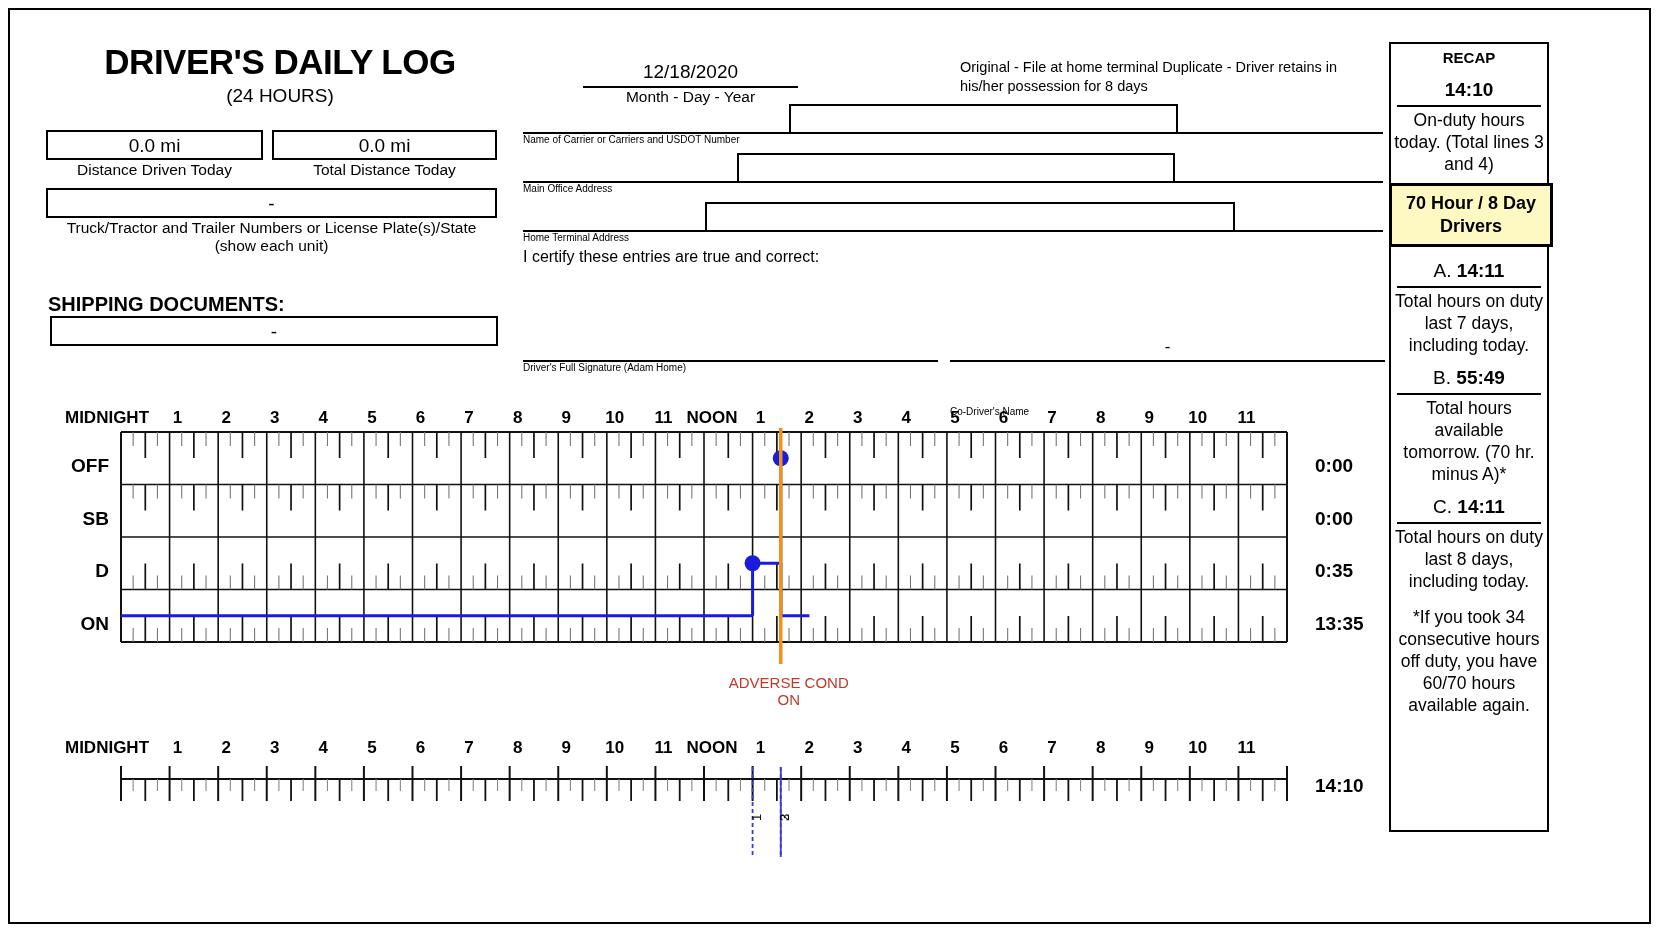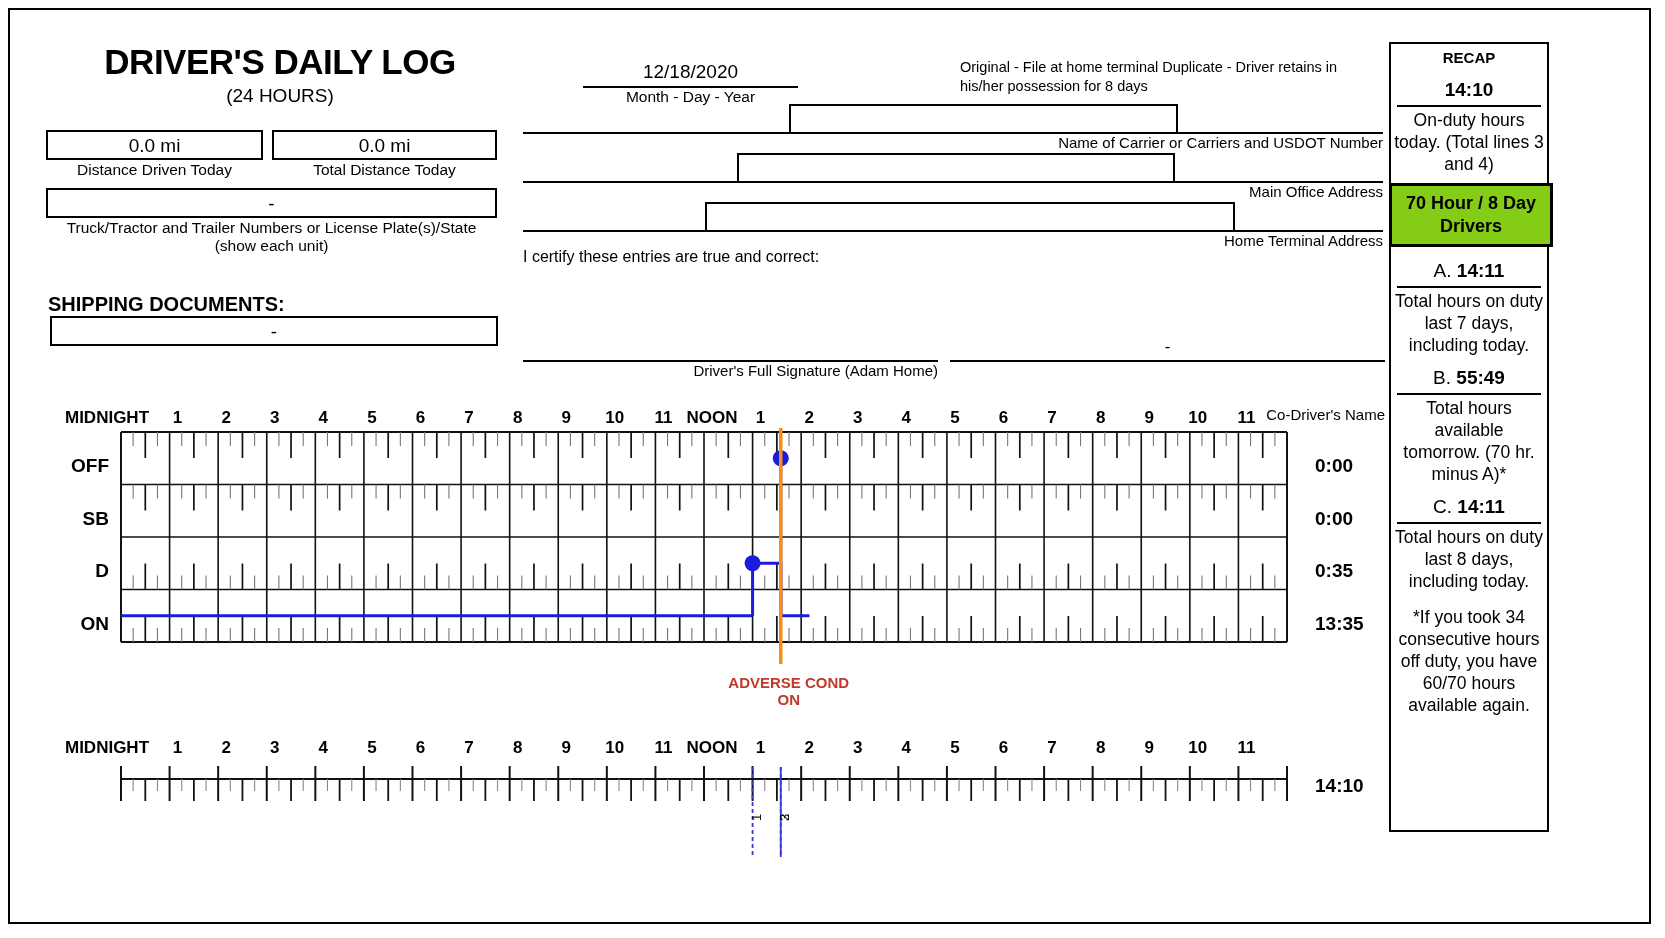--- a/index.html
+++ b/index.html
@@ -59,21 +59,21 @@
     left:573px;top:78px;width:215px;text-align:center;font-size:15.5px;
   }
   #legal-note{
     left:950px;top:48px;width:420px;font-size:14.5px;line-height:19px;
   }
 
   .in-box{
     border:2px solid #000;box-sizing:border-box;height:30px;background:#fff;
   }
   .sig-rule{height:0;border-top:2px solid #000;}
-  .sig-cap{text-align:right;font-size:15px;}
+  .sig-cap{text-align:left;font-size:10px;}
 
   #carrier-box{left:779px;top:94px;width:389px;}
   #carrier-rule{left:513px;top:122px;width:860px;}
   #carrier-cap{left:513px;top:124px;width:860px;}
 
   #office-box{left:727px;top:143px;width:438px;}
   #office-rule{left:513px;top:171px;width:860px;}
   #office-cap{left:513px;top:173px;width:860px;}
 
   #terminal-box{left:695px;top:192px;width:530px;}
@@ -96,41 +96,41 @@
   .recap-cell{
     text-align:center;padding:2px 3px;box-sizing:border-box;
   }
   .recap-title{font-size:15px;font-weight:bold;line-height:24px;}
   .recap-text{font-size:17.5px;line-height:22px;}
   .recap-val{font-size:19px;font-weight:bold;line-height:24px;}
   .recap-val .lbl{font-weight:normal;}
   .hr-dark{border-top:2px solid #000;margin:1px 6px 0 6px;}
   #recap-emph{
     position:absolute;left:-2px;width:164px;
-    border:3px solid #000;box-sizing:border-box;background:#84cc16;
+    border:3px solid #000;box-sizing:border-box;background:#fef9c3;
     padding:4px 2px;
   }
 
   
   #grid-wrap{left:0;top:0;width:1643px;height:916px;pointer-events:none;}
   .hr-label{
     position:absolute;font-size:17px;font-weight:bold;text-align:center;
     transform:translateX(-50%);
   }
   .row-label{
     position:absolute;font-size:19px;font-weight:bold;
     transform:translateY(-50%);
   }
   .row-total{
     position:absolute;font-size:19px;font-weight:bold;
     transform:translateY(-50%);
   }
   #adverse-label{
     position:absolute;text-align:center;font-size:15px;
-    color:#c0392b;line-height:17px;font-weight:bold;
+    color:#c0392b;line-height:17px;font-weight:normal;
     transform:translateX(-50%);
   }
   .mark-num{
     position:absolute;font-size:13px;color:#111;
     transform-origin:left top;
   }
   #remark-total{
     position:absolute;font-size:19px;font-weight:bold;
   }
 </style>

